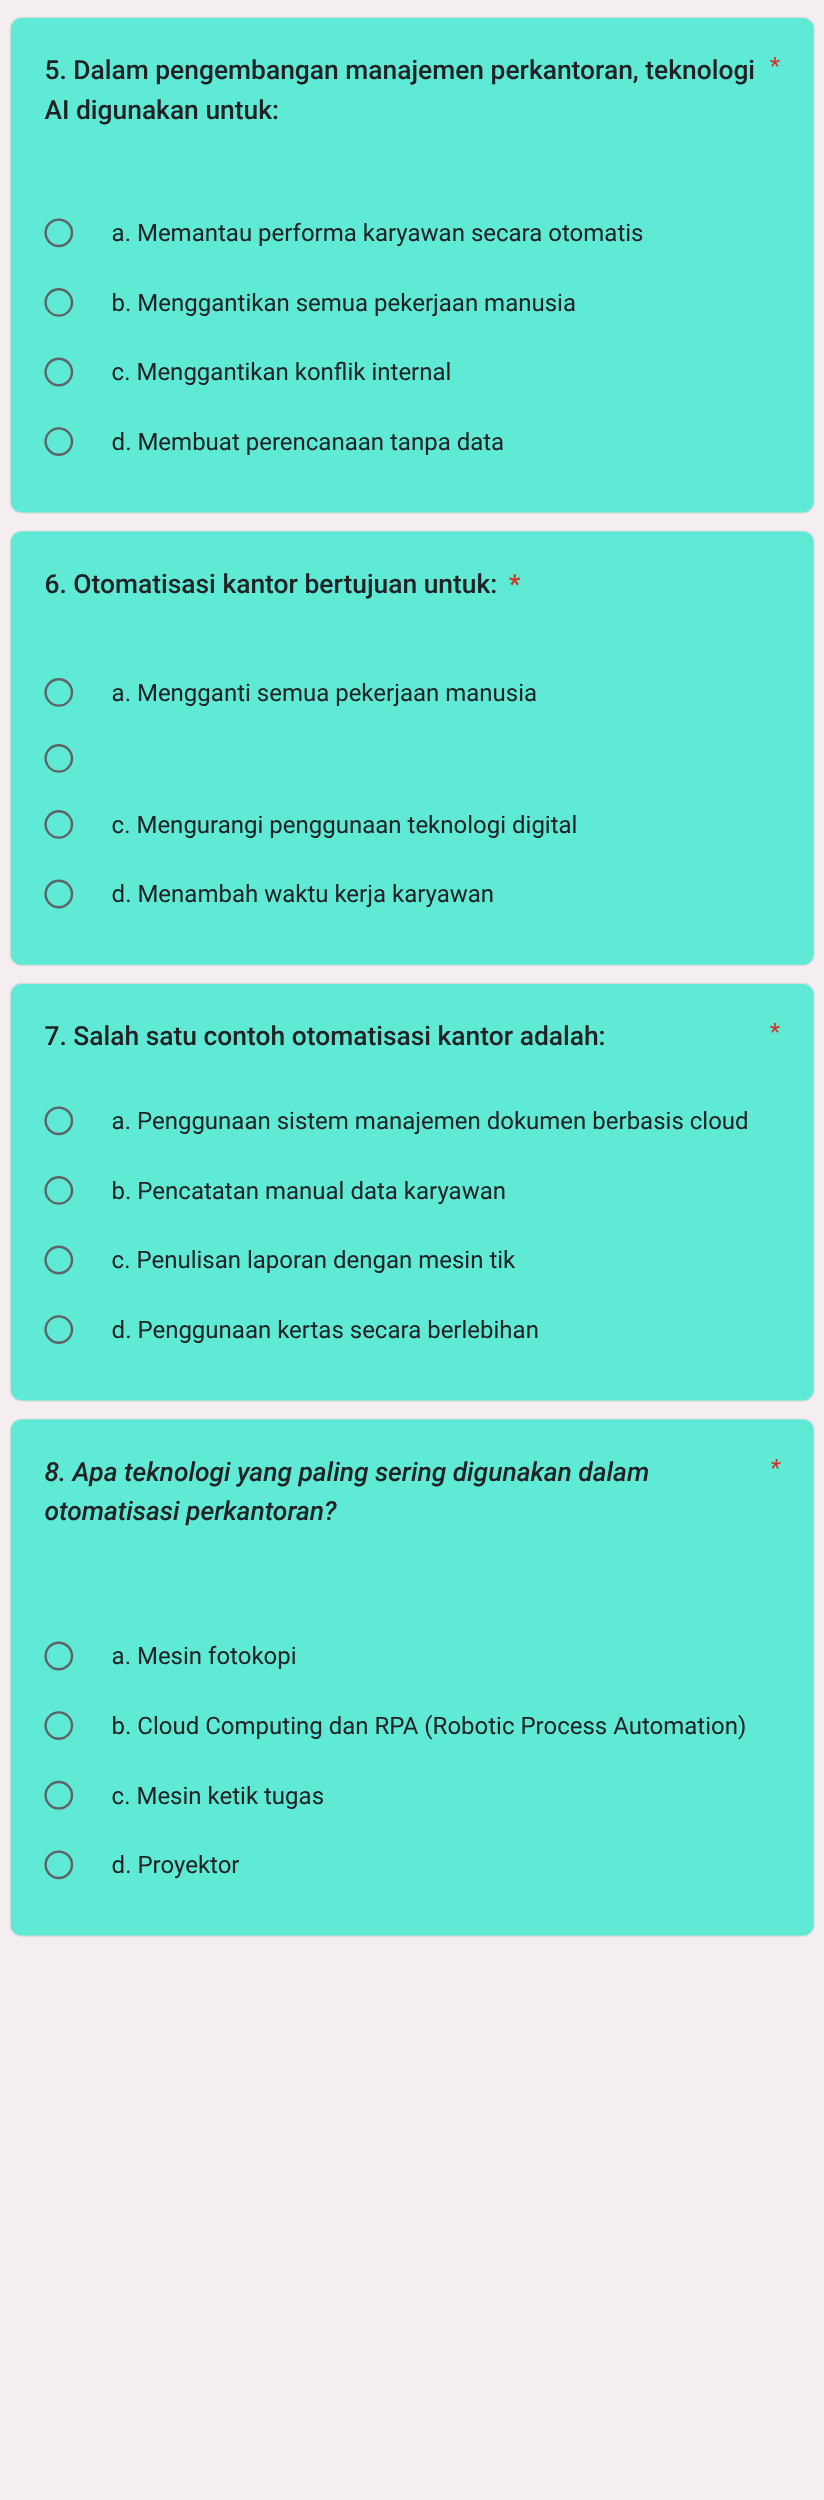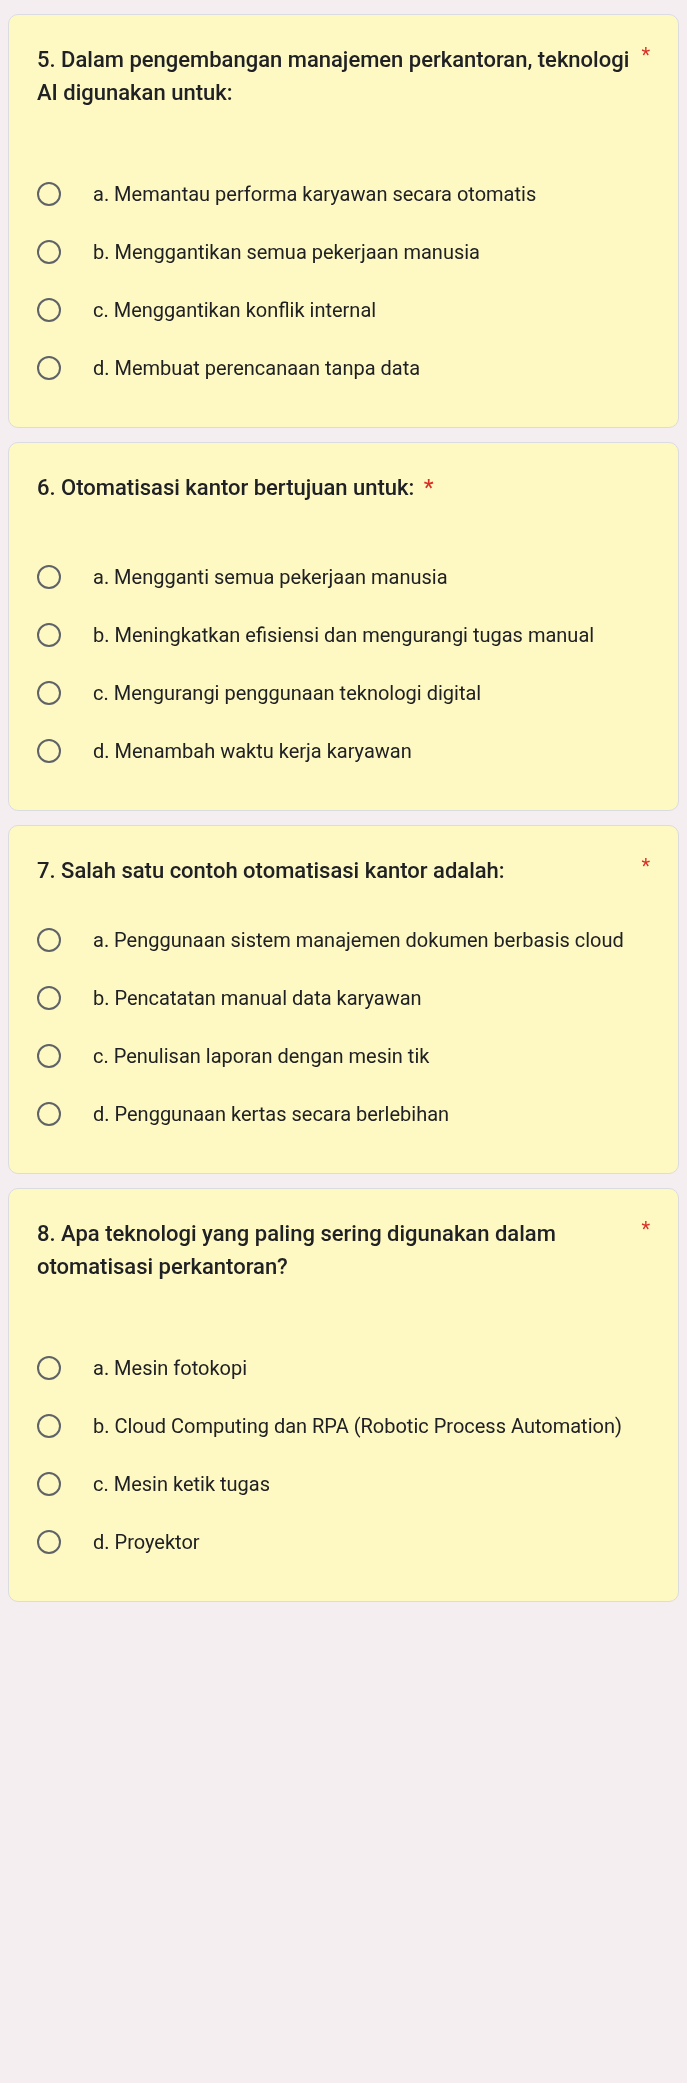--- a/index.html
+++ b/index.html
@@ -7,21 +7,21 @@
       margin: 0;
       padding: 0;
     }
     body {
       font-family: Roboto, Arial, sans-serif;
       background-color: #f5eef0;
       width: 687px;
       padding: 0;
     }
     .card {
-      background: #fef9c3;
+      background: #5eead4;
       border-radius: 10px;
       border: 1px solid #dadce0;
       margin: 14px 8px;
       padding: 28px 28px 30px 28px;
     }
     .question-header {
       display: flex;
       align-items: flex-start;
       margin-bottom: 36px;
     }
@@ -110,21 +110,20 @@
       <span class="req" style="margin-left:4px;">*</span>
     </div>
   </div>
   <div class="options">
     <div class="option-row">
       <span class="radio"></span>
       <span class="option-label">a. Mengganti semua pekerjaan manusia</span>
     </div>
     <div class="option-row">
       <span class="radio"></span>
-      <span class="option-label">b. Meningkatkan efisiensi dan mengurangi tugas manual</span>
     </div>
     <div class="option-row">
       <span class="radio"></span>
       <span class="option-label">c. Mengurangi penggunaan teknologi digital</span>
     </div>
     <div class="option-row">
       <span class="radio"></span>
       <span class="option-label">d. Menambah waktu kerja karyawan</span>
     </div>
   </div>
@@ -149,21 +148,21 @@
       <span class="option-label">c. Penulisan laporan dengan mesin tik</span>
     </div>
     <div class="option-row">
       <span class="radio"></span>
       <span class="option-label">d. Penggunaan kertas secara berlebihan</span>
     </div>
   </div>
 </div>
 
 <div class="card">
-  <div class="question-header" style="margin-bottom:56px;">
+  <div class="question-header" style="margin-bottom:74px;font-style:italic;">
     <div class="question-text">8. Apa teknologi yang paling sering digunakan dalam otomatisasi perkantoran?</div>
     <div class="required-asterisk">*</div>
   </div>
   <div class="options">
     <div class="option-row">
       <span class="radio"></span>
       <span class="option-label">a. Mesin fotokopi</span>
     </div>
     <div class="option-row">
       <span class="radio"></span>

